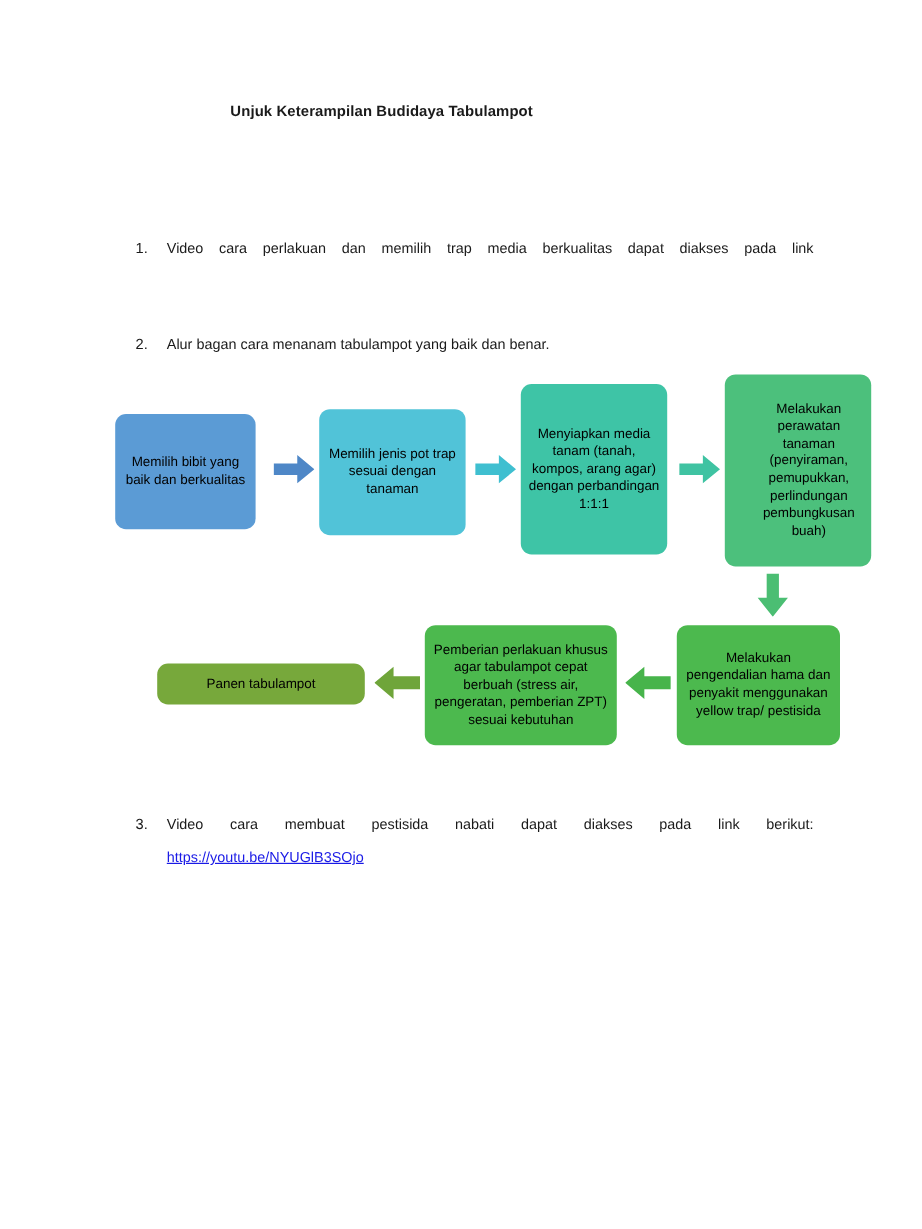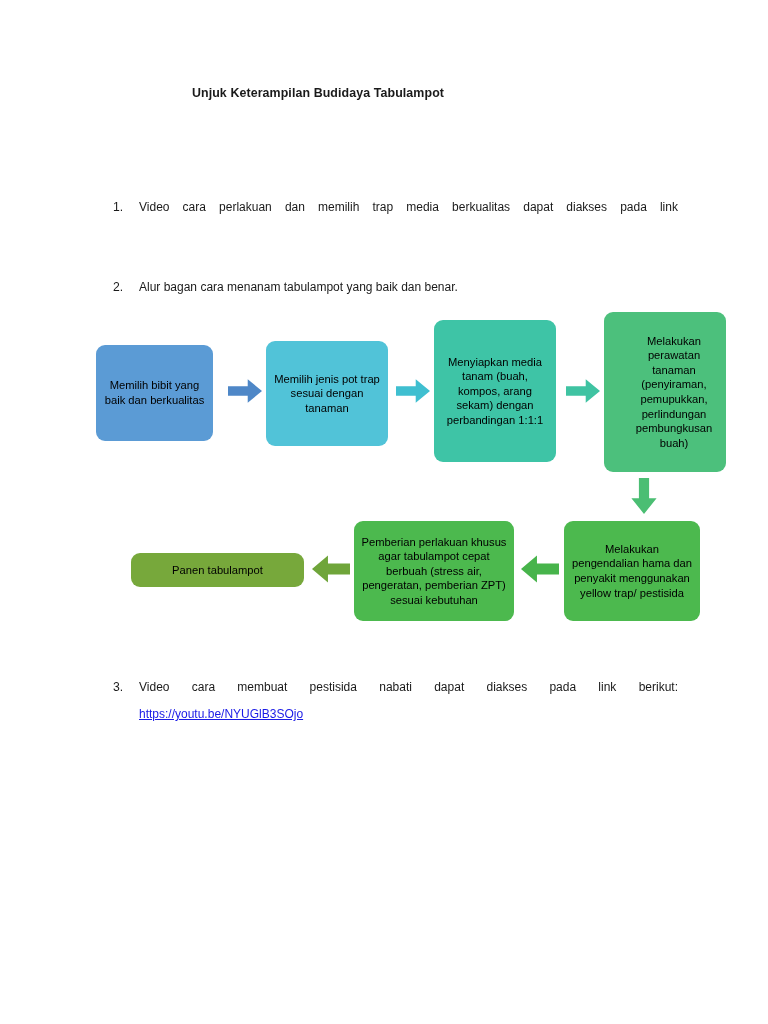--- a/index.html
+++ b/index.html
@@ -169,21 +169,21 @@
       <div>
         <a class="link">https://youtu.be/NYUGlB3SOjo</a>
       </div>
     </div>
   </div>
 
   <div class="flow">
 
     <div class="node" id="node1" style="background: rgb(91, 155, 213);">Memilih bibit yang baik dan berkualitas</div>
     <div class="node" id="node2" style="background: rgb(81, 195, 216);">Memilih jenis pot trap sesuai dengan tanaman</div>
-    <div class="node" id="node3" style="background: rgb(62, 196, 166);">Menyiapkan media tanam (buah, kompos, arang sekam) dengan perbandingan 1:1:1</div>
+    <div class="node" id="node3" style="background: rgb(62, 196, 166);">Menyiapkan media tanam (tanah, kompos, arang agar) dengan perbandingan 1:1:1</div>
     <div class="node" id="node4" style="background: rgb(76, 192, 124);">Melakukan perawatan tanaman (penyiraman, pemupukkan, perlindungan pembungkusan buah)</div>
     <div class="node" id="node5" style="background: rgb(76, 185, 78);">Melakukan pengendalian hama dan penyakit menggunakan yellow trap/ pestisida</div>
     <div class="node" id="node7" style="background: rgb(119, 168, 59);">Panen tabulampot</div>
     <div class="node" id="node6" style="background: rgb(76, 185, 78);">Pemberian perlakuan khusus agar tabulampot cepat berbuah (stress air, pengeratan, pemberian ZPT) sesuai kebutuhan</div>
 
     <div class="arrow" id="arrow1">
         <svg viewBox="0 0 100 100" preserveAspectRatio="none">
           <polygon points="0,33 58,33 58,8 100,50 58,92 58,67 0,67" fill="#4E87C7"></polygon>
         </svg>
       </div>

